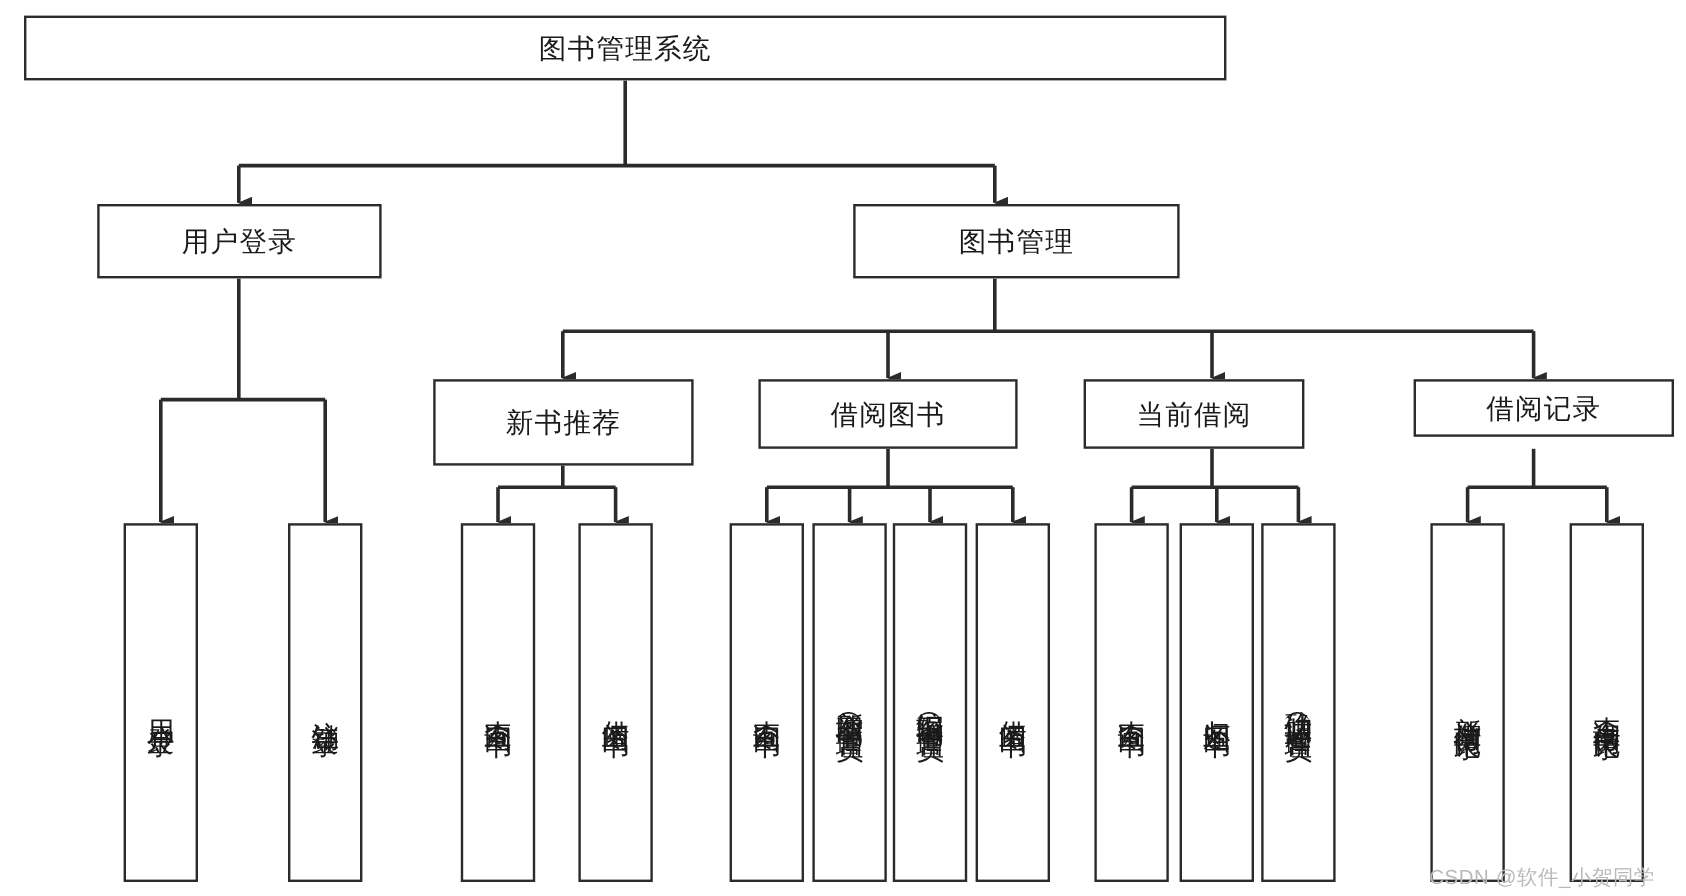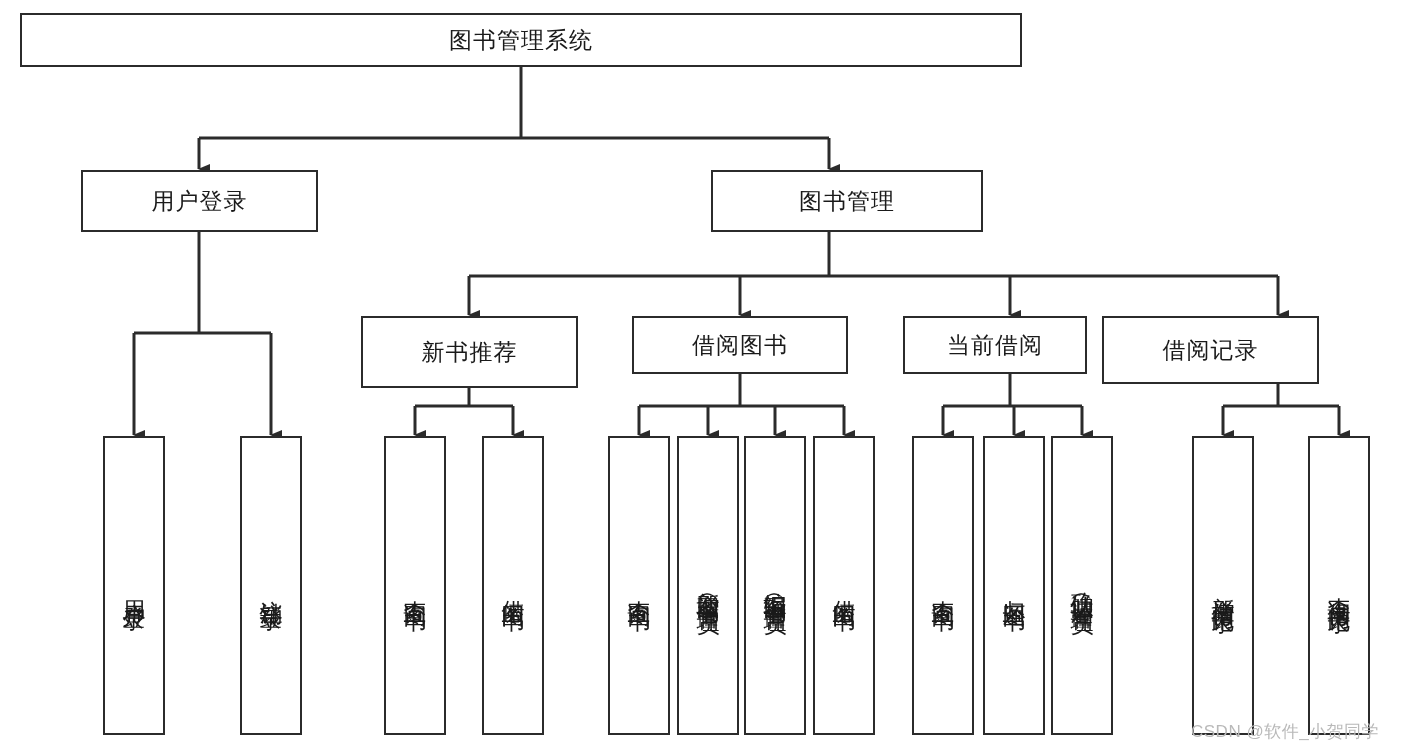--- a/index.html
+++ b/index.html
@@ -123,21 +123,21 @@
       </div>
       <div class="node horiz" style="left: 361px; top: 316px; width: 217px; height: 72px;">
         <span class="lbl">新书推荐</span>
       </div>
       <div class="node horiz" style="left: 632px; top: 316px; width: 216px; height: 58px;">
         <span class="lbl">借阅图书</span>
       </div>
       <div class="node horiz" style="left: 903px; top: 316px; width: 184px; height: 58px;">
         <span class="lbl">当前借阅</span>
       </div>
-      <div class="node horiz" style="left: 1102px; top: 316px; width: 217px; height: 68px;">
+      <div class="node horiz" style="left: 1178px; top: 316px; width: 217px; height: 48px;">
         <span class="lbl">借阅记录</span>
       </div>
       <div class="node vert" style="left: 103px; top: 436px; width: 62px; height: 299px;">
         <span class="lbl">用户登录</span>
       </div>
       <div class="node vert" style="left: 240px; top: 436px; width: 62px; height: 299px;">
         <span class="lbl">注销登录</span>
       </div>
       <div class="node vert" style="left: 384px; top: 436px; width: 62px; height: 299px;">
         <span class="lbl">查询图书</span>

